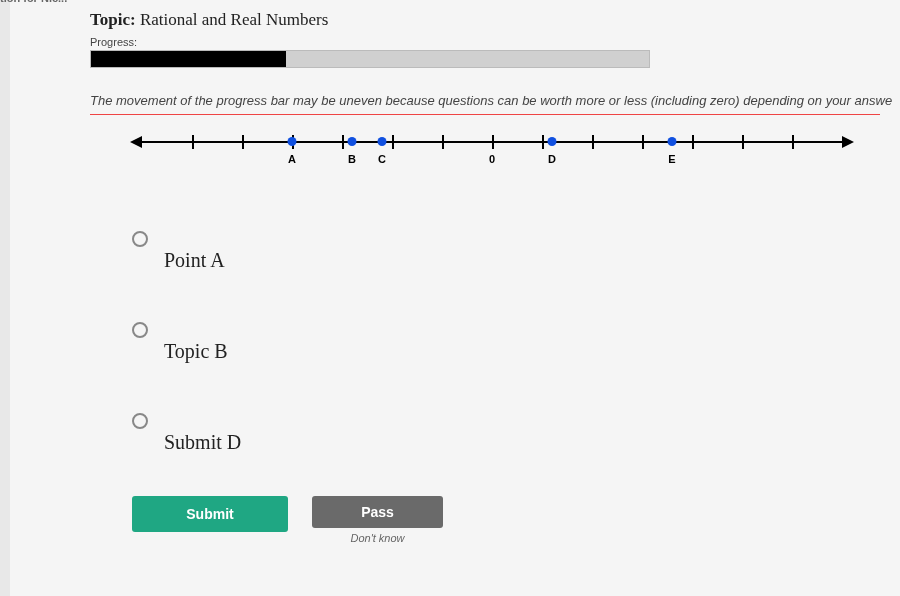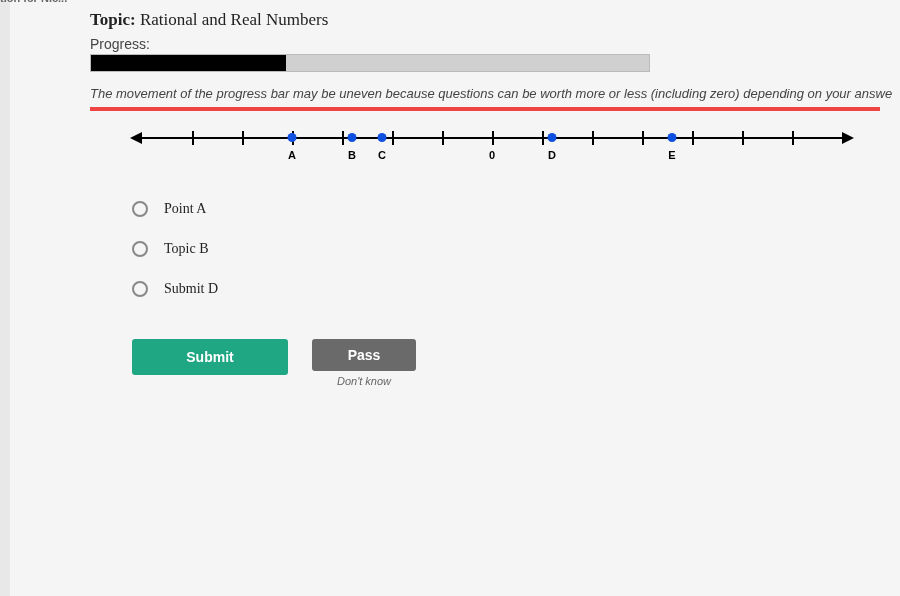--- a/index.html
+++ b/index.html
@@ -28,21 +28,21 @@
       font-weight: bold;
     }
     .topic-row {
       padding-top: 10px;
       font-size: 17px;
       color: #222;
     }
     .topic-label { font-weight: bold; }
     .progress-label {
       font-family: Arial, sans-serif;
-      font-size: 14px;
+      font-size: 11px;
       color: #444;
       margin-top: 6px;
     }
     .progress-bar {
       width: 560px;
       height: 18px;
       background: #d0d0d0;
       margin-top: 2px;
       position: relative;
       border: 1px solid #bbb;
@@ -50,22 +50,22 @@
     .progress-fill {
       height: 100%;
       background: #000;
       width: 35%;
     }
     .progress-note {
       font-family: Arial, sans-serif;
       font-style: italic;
       font-size: 13px;
       color: #444;
-      margin-top: 14px;
-      border-bottom: 4px solid #ef4444;
+      margin-top: 25px;
+      border-bottom: 1px solid #ef4444;
       padding-bottom: 6px;
       white-space: nowrap;
     }
     .question-area {
       display: flex;
       align-items: flex-start;
       margin-top: 12px;
     }
     .pencil-badge {
       width: 30px;
@@ -162,22 +162,23 @@
     }
     .radio {
       width: 16px;
       height: 16px;
       border: 2px solid #888;
       border-radius: 50%;
       margin-right: 16px;
       flex-shrink: 0;
     }
     .option-label {
-      font-size: 14px;
+      font-size: 20px;
       color: #222;
+      margin-top: 44px;
     }
     .buttons {
       margin: 30px 0 0 42px;
       display: flex;
       gap: 24px;
       align-items: flex-start;
     }
     .btn {
       font-family: Arial, sans-serif;
       font-size: 14px;
@@ -193,21 +194,21 @@
       width: 156px;
       height: 36px;
     }
     .pass-col {
       display: flex;
       flex-direction: column;
       align-items: center;
     }
     .btn-pass {
       background: #6a6a6a;
-      width: 104px;
+      width: 131px;
       height: 32px;
     }
     .pass-sub {
       font-family: Arial, sans-serif;
       font-size: 11px;
       color: #666;
       margin-top: 4px;
       font-style: italic;
     }
   </style>

